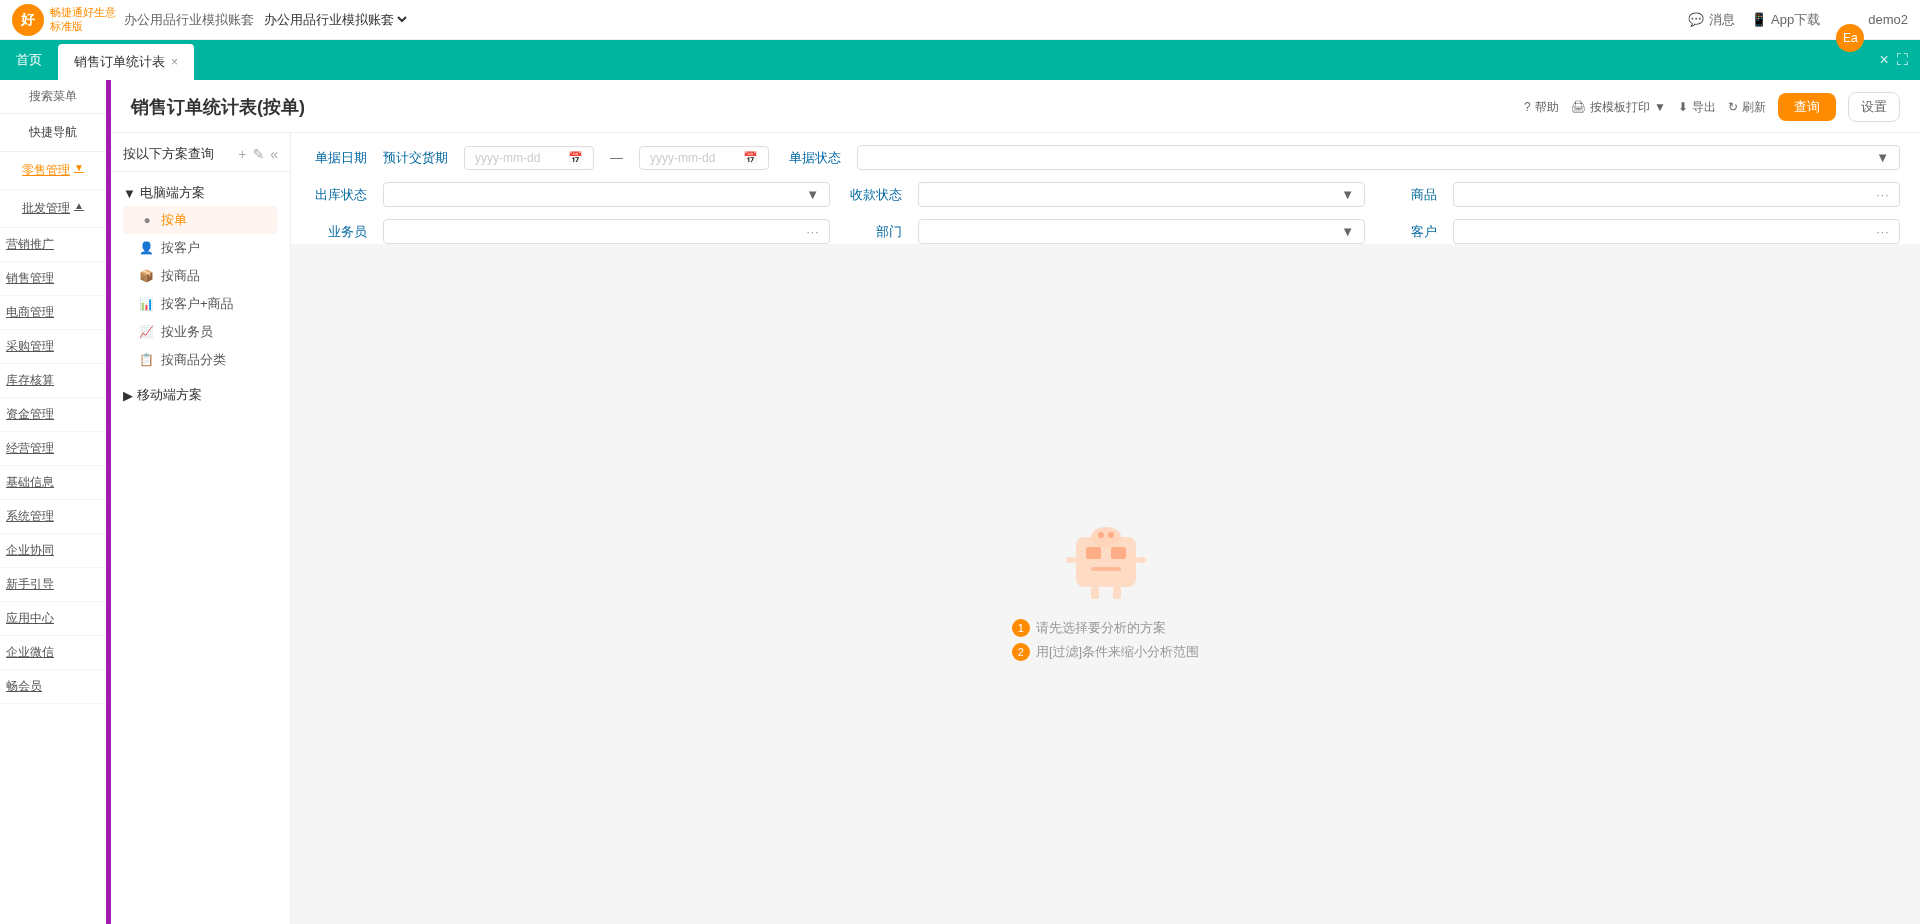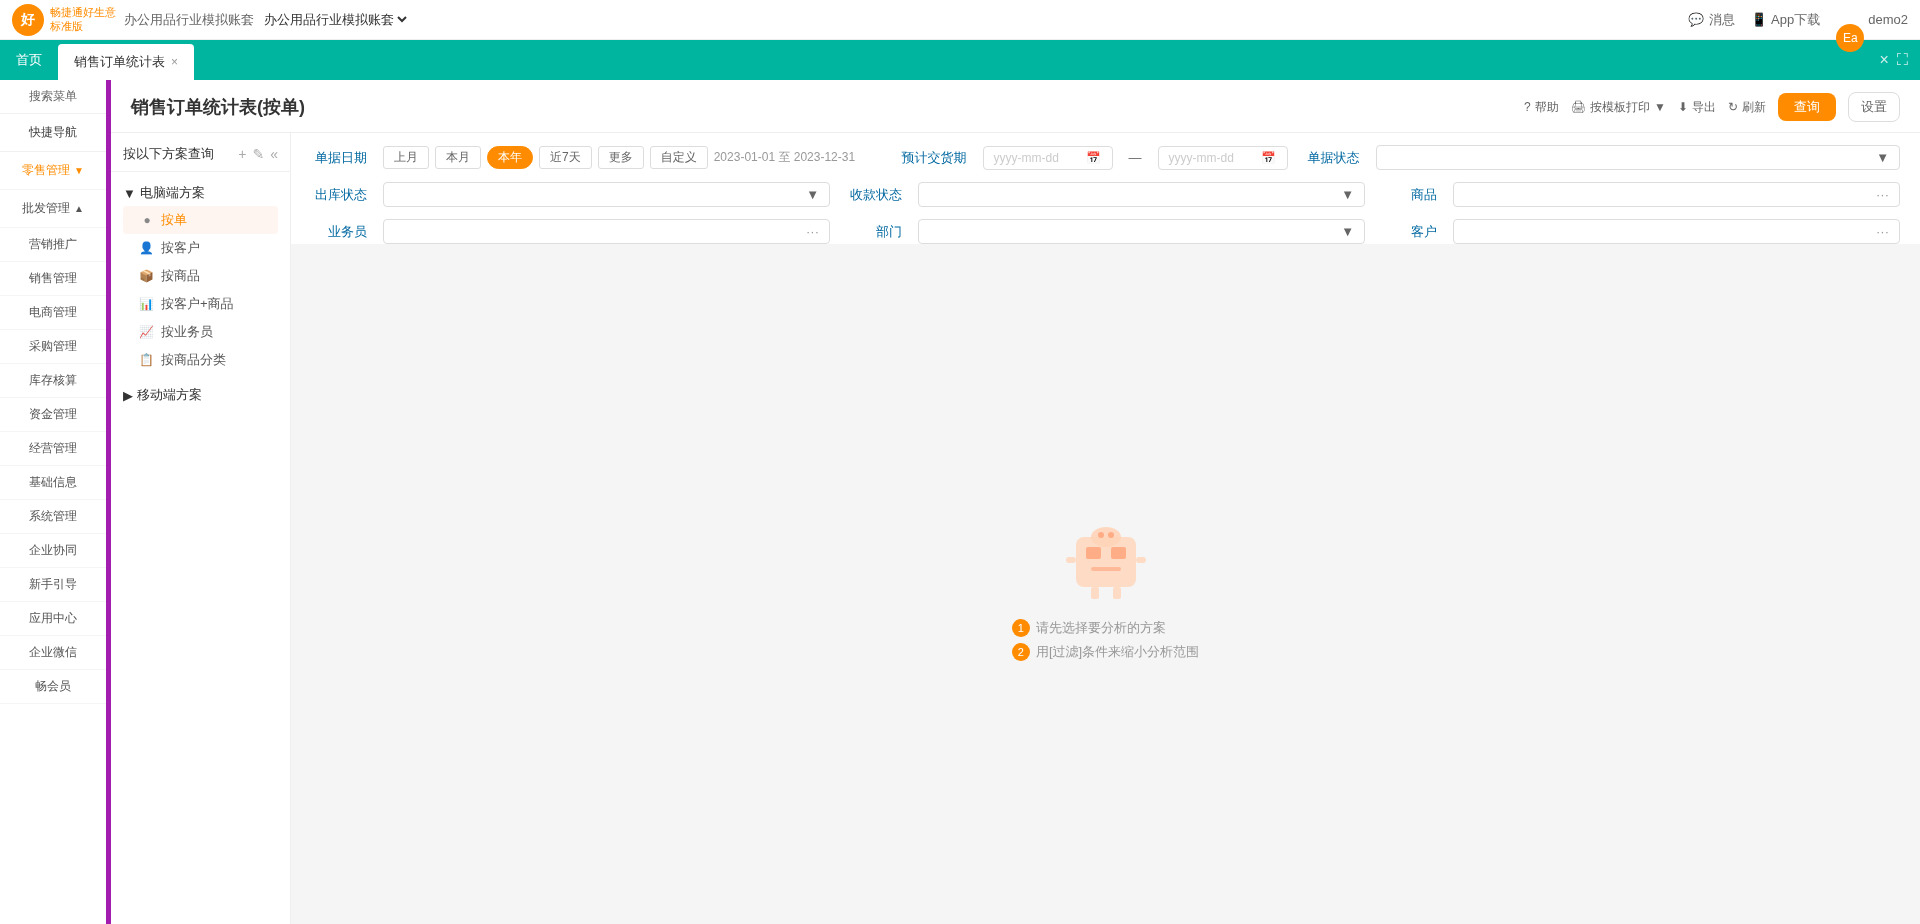--- a/index.html
+++ b/index.html
@@ -27,21 +27,21 @@
 
     
     .main-layout { display: flex; height: calc(924px - 80px); }
 
     
     .sidebar { width: 111px; background: #fff; border-right: 5px solid #a21caf; display: flex; flex-direction: column; overflow-y: auto; }
     .sidebar-search { padding: 8px 6px; border-bottom: 1px solid #f0f0f0; }
     .sidebar-search-text { font-size: 12px; color: #666; text-align: center; cursor: pointer; }
     .sidebar-nav { padding: 6px 0; border-bottom: 1px solid #f0f0f0; }
     .sidebar-nav-text { font-size: 12px; color: #404040; text-align: center; cursor: pointer; padding: 4px 0; }
-    .sidebar-item { padding: 8px 6px; display: flex; flex-direction: column; align-items: center; gap: 2px; cursor: pointer; color: #555; font-size: 12px; border-bottom: 1px solid #f5f5f5; }
+    .sidebar-item { padding: 8px 6px; display: flex; flex-direction: column; gap: 2px; cursor: pointer; color: #555; font-size: 12px; border-bottom: 1px solid #f5f5f5; text-decoration: underline; }
     .sidebar-item.active { color: #ff8c00; }
     .sidebar-item.has-arrow { flex-direction: row; justify-content: center; gap: 4px; padding: 10px 6px; }
 
     
     .content { flex: 1; display: flex; flex-direction: column; overflow: hidden; }
 
     
     .page-header { background: #fff; padding: 12px 20px 0 20px; border-bottom: 1px solid #eee; display: flex; align-items: center; justify-content: space-between; }
     .page-title { font-size: 18px; font-weight: bold; color: #333; padding-bottom: 10px; }
     .page-actions { display: flex; align-items: center; gap: 12px; padding-bottom: 10px; }
@@ -267,29 +267,20 @@
           </div>
         </div>
       </div>
 
       <div class="right-content">
 
         <div class="filters-container">
 
           <div class="filter-row">
             <span class="filter-label">单据日期</span>
-            <div class="date-filter">
-              <button class="date-btn">上月</button>
-              <button class="date-btn">本月</button>
-              <button class="date-btn active">本年</button>
-              <button class="date-btn">近7天</button>
-              <button class="date-btn">更多</button>
-              <button class="date-btn">自定义</button>
-              <span class="date-range-text">2023-01-01 至 2023-12-31</span>
-            </div>
 
             <span class="filter-label">预计交货期</span>
             <div class="filter-date-input">
               <span style="color:#ccc;">yyyy-mm-dd</span>
               <span>📅</span>
             </div>
             <span class="filter-date-sep">—</span>
             <div class="filter-date-input">
               <span style="color:#ccc;">yyyy-mm-dd</span>
               <span>📅</span>

